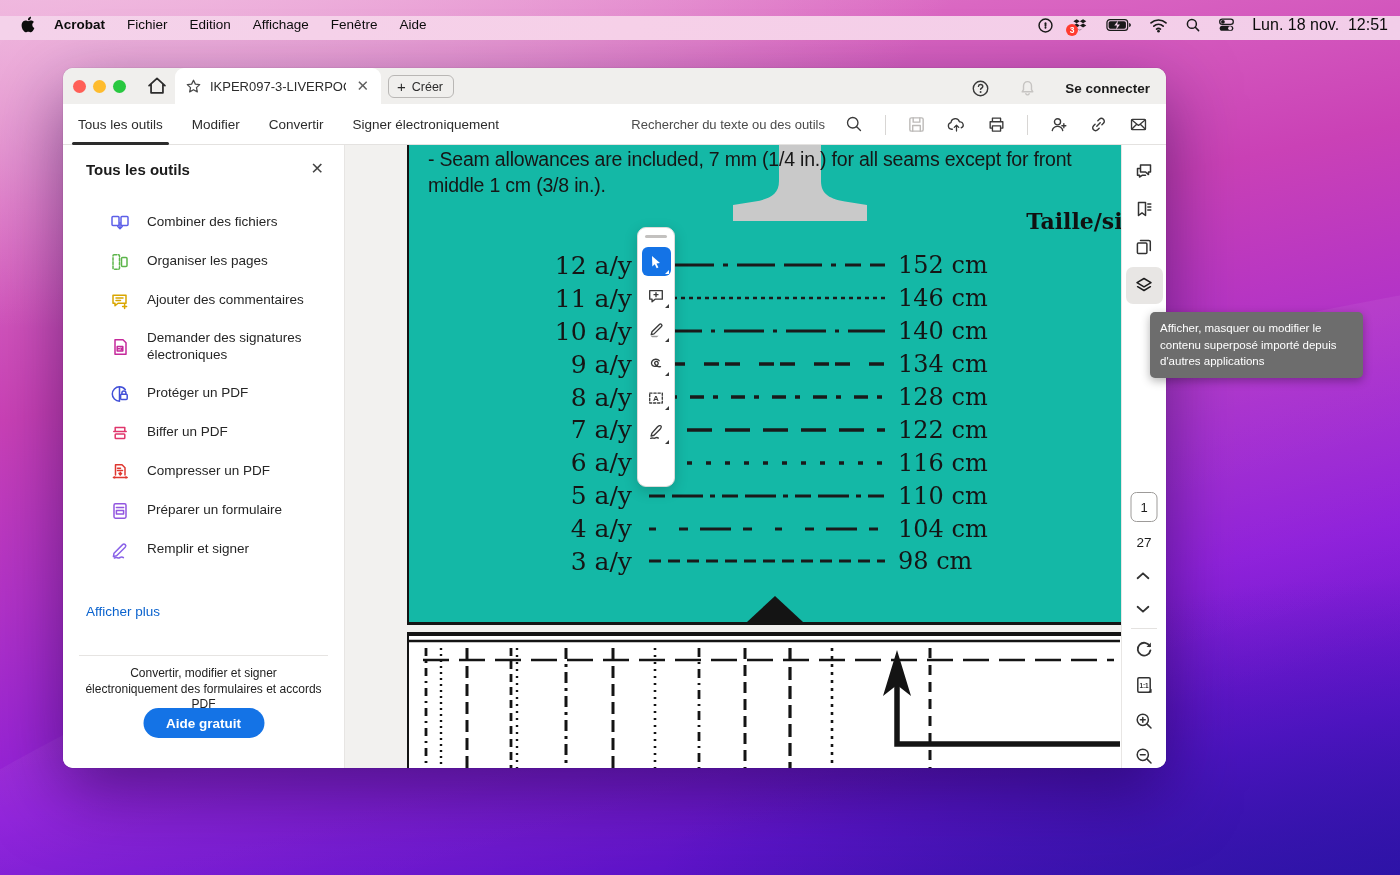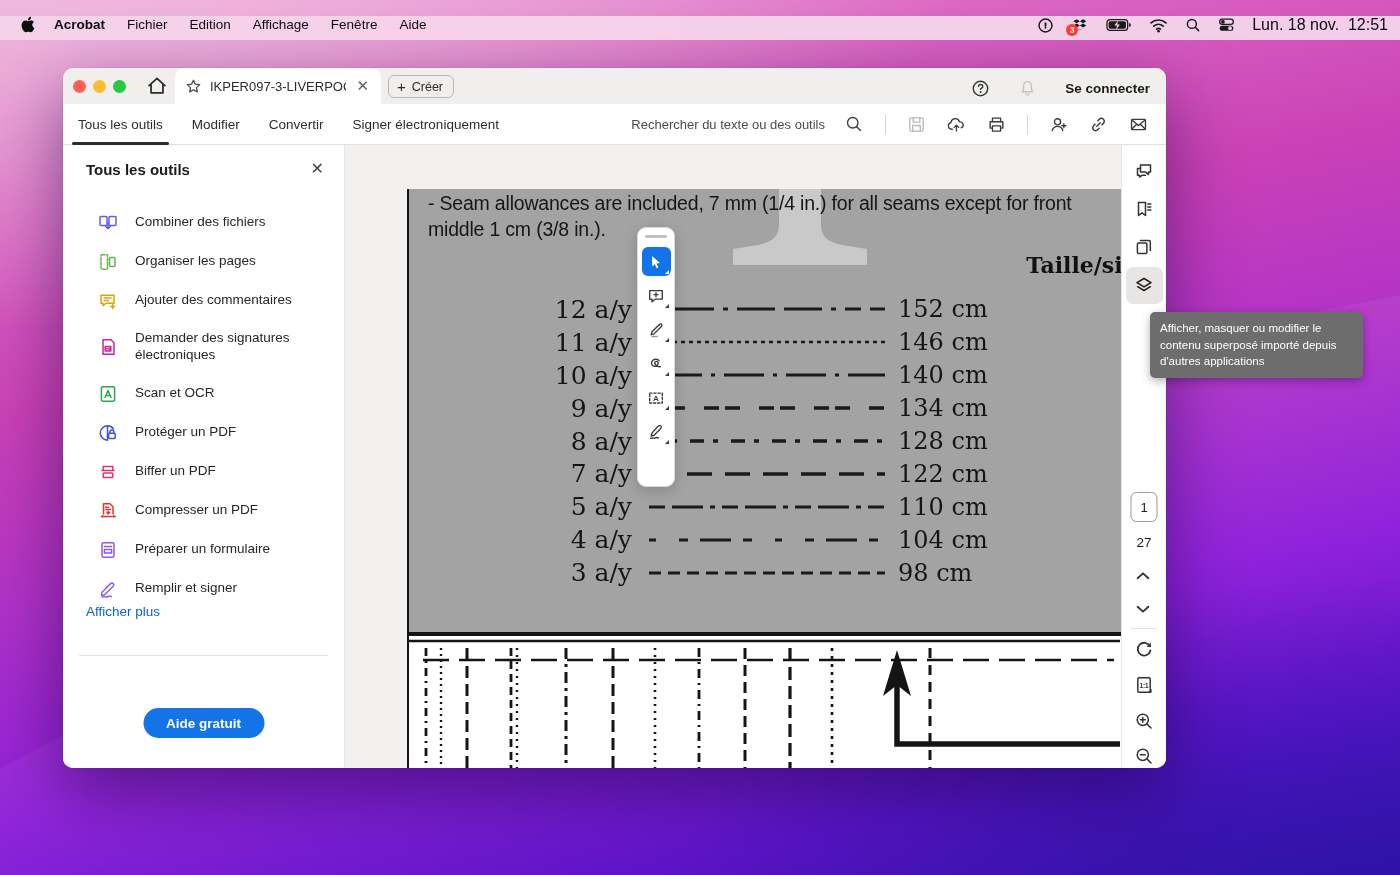--- a/index.html
+++ b/index.html
@@ -56,37 +56,37 @@
     background:#2c2c2c; border-radius:2px; }
   .trright { position:absolute; right:18px; top:0; height:41px; display:flex; align-items:center; gap:21px; }
   .searchbox { display:flex; align-items:center; gap:20px; font-size:13px; color:#4b4b4b; }
   .vsep { width:1px; height:20px; background:#d8d6d4; }
   .ticon { width:19px; height:19px; color:#3a3a3a; display:flex; }
 
   
   .panel { position:absolute; left:0; top:77px; width:282px; bottom:0; background:#fff; border-right:1px solid #e7e5e3; }
   .panel-head { position:absolute; left:23px; top:16px; font-size:15px; font-weight:bold; color:#1b1b1b; }
   .panel-close { position:absolute; right:20px; top:14px; font-size:16px; color:#444; }
-  .toollist { position:absolute; left:0; top:58px; width:100%; }
+  .toollist { position:absolute; left:12px; top:58px; width:100%; }
   .toolitem { display:flex; align-items:center; min-height:39px; padding:0 16px 0 35px; gap:17px; }
   .toolitem.tall { min-height:54px; }
   .toolitem .lbl { font-size:13.5px; color:#262626; line-height:1.25; }
   .tico { width:20px; height:20px; flex:none; display:flex; }
   .showmore { position:absolute; left:23px; top:459px; font-size:13.5px; color:#0b63ce; }
   .panel-div { position:absolute; left:16px; right:16px; top:510px; height:1px; background:#e6e4e2; }
   .promo { position:absolute; left:20px; right:20px; top:521px; text-align:center; font-size:12px; color:#222; line-height:1.3; }
   .cta { position:absolute; left:50%; transform:translateX(-50%); top:563px; height:30px; padding:0 23px;
     background:#1473e6; color:#fff; font-size:13.5px; font-weight:bold; border:none; border-radius:16px;
     display:flex; align-items:center; }
 
   
   .docarea { position:absolute; left:282px; right:45px; top:77px; bottom:0; background:#f2f1ef; }
 
-  .page1 { position:absolute; left:62px; top:0; width:714px; height:480px; background:#a3a3a3;
-    border-left:2.5px solid #141414; border-bottom:3.5px solid #141414;margin-top:44px; }
+  .page1 { position:absolute; left:62px; top:0; width:714px; height:480px; background:#14b8a6;
+    border-left:2.5px solid #141414; border-bottom:3.5px solid #141414; }
   .pedestal { position:absolute; left:318px; top:0; }
   .seamnote { position:absolute; left:19px; top:2px; width:697px; font-size:19.5px; line-height:1.32;
     color:#161616; letter-spacing:-.2px; }
   .sizetitle { position:absolute; left:0; top:63px; width:740px; text-align:right;
     font-family:"DejaVu Serif", serif; font-weight:bold; font-size:22px; color:#111; }
   .sizerows { position:absolute; left:0; top:104px; width:100%; }
   .size-row { display:flex; align-items:center; height:32.9px; }
   .sz { width:223px; text-align:right; font-family:"DejaVu Serif", serif; font-size:25px; color:#151515; }
   .dashline { margin-left:15px; width:240px; height:10px; flex:none; }
   .cm { margin-left:11px; font-family:"DejaVu Serif", serif; font-size:24px; color:#151515; }
@@ -328,29 +328,20 @@
         <span class="tico" style="color:#c5299b;">
           <svg width="20" height="20" viewBox="0 0 20 20">
               <path class="s" d="M5 2.8h8l3 3v11.4H5z"></path>
               <rect class="s" x="7.2" y="9.4" width="5.6" height="4.6"></rect>
               <path class="s" d="M8.3 11.7h1.2M11 11.1l1.4 1.8M12.4 11.1 11 12.9"></path>
             </svg>
         </span>
         <span class="lbl" style="max-width:160px;">Demander des signatures électroniques</span>
       </div>
       <div class="toolitem">
-        <span class="tico" style="color:#2ea44e;">
-          <svg width="20" height="20" viewBox="0 0 20 20">
-              <rect class="s" x="3.4" y="2.8" width="13.2" height="14.4" rx="1.4"></rect>
-              <path class="s" d="M7 13.5 10 6.5l3 7M8 11.4h4"></path>
-            </svg>
-        </span>
-        <span class="lbl">Scan et OCR</span>
-      </div>
-      <div class="toolitem">
         <span class="tico" style="color:#4250d8;">
           <svg width="20" height="20" viewBox="0 0 20 20">
               <path class="s" d="M9.5 2.8a7.2 7.2 0 1 0 0 14.4z"></path>
               <path class="s" d="M9.5 2.8a7.2 7.2 0 0 1 5.8 3"></path>
               <rect class="s" x="10.6" y="10.2" width="6.6" height="5.4" rx="1"></rect>
               <path class="s" d="M11.9 10.2V9a2 2 0 0 1 4 0v1.2"></path>
             </svg>
         </span>
         <span class="lbl">Protéger un PDF</span>
       </div>
@@ -390,20 +381,21 @@
           <svg width="20" height="20" viewBox="0 0 20 20">
               <path class="s" d="M4 13.2 12.6 4.6a1.8 1.8 0 0 1 2.6 2.6L6.6 15.8 3.4 16.6z"></path>
               <path class="s" d="M4.4 18c2.2-1.4 3.6.8 5.6-.5 1.6-1 2.8-.4 3.4.1"></path>
             </svg>
         </span>
         <span class="lbl">Remplir et signer</span>
       </div>
     </div>
     <span class="showmore">Afficher plus</span>
     <div class="panel-div"></div>
+    <div class="promo">Convertir, modifier et signer électroniquement des formulaires et accords PDF</div>
     <button class="cta">Aide gratuit</button>
   </div>
 
   <div class="docarea">
 
     <div class="page1">
       <svg class="pedestal" width="146" height="78" viewBox="0 0 146 78">
           <path fill="#c9c9c9" d="M52 0 L52 36 C52 50 42 54 28 56.5 L6 60 L6 76 L140 76 L140 60 L118 56.5 C104 54 94 50 94 36 L94 0 Z"></path>
         </svg>
       <div class="seamnote">- Seam allowances are included, 7 mm (1/4 in.) for all seams except for front middle 1 cm (3/8 in.).</div>
@@ -443,20 +435,27 @@
               <line x1="2" y1="5" x2="238" y2="5" stroke="#1a1a1a" stroke-dasharray="14 9 5 13" stroke-width="3.4"></line>
             </svg>
           <span class="cm">128 cm</span>
         </div>
         <div class="size-row">
           <span class="sz">7 a/y</span>
           <svg class="dashline" viewBox="0 0 240 10">
               <line x1="2" y1="5" x2="238" y2="5" stroke="#1a1a1a" stroke-dasharray="25 13" stroke-width="3.4"></line>
             </svg>
           <span class="cm">122 cm</span>
+        </div>
+        <div class="size-row">
+          <span class="sz">6 a/y</span>
+          <svg class="dashline" viewBox="0 0 240 10">
+              <line x1="2" y1="5" x2="238" y2="5" stroke="#1a1a1a" stroke-dasharray="5 14" stroke-width="3.6"></line>
+            </svg>
+          <span class="cm">116 cm</span>
         </div>
         <div class="size-row">
           <span class="sz">5 a/y</span>
           <svg class="dashline" viewBox="0 0 240 10">
               <line x1="2" y1="5" x2="238" y2="5" stroke="#1a1a1a" stroke-dasharray="16 7 31 7 5 7" stroke-width="3.2"></line>
             </svg>
           <span class="cm">110 cm</span>
         </div>
         <div class="size-row">
           <span class="sz">4 a/y</span>

